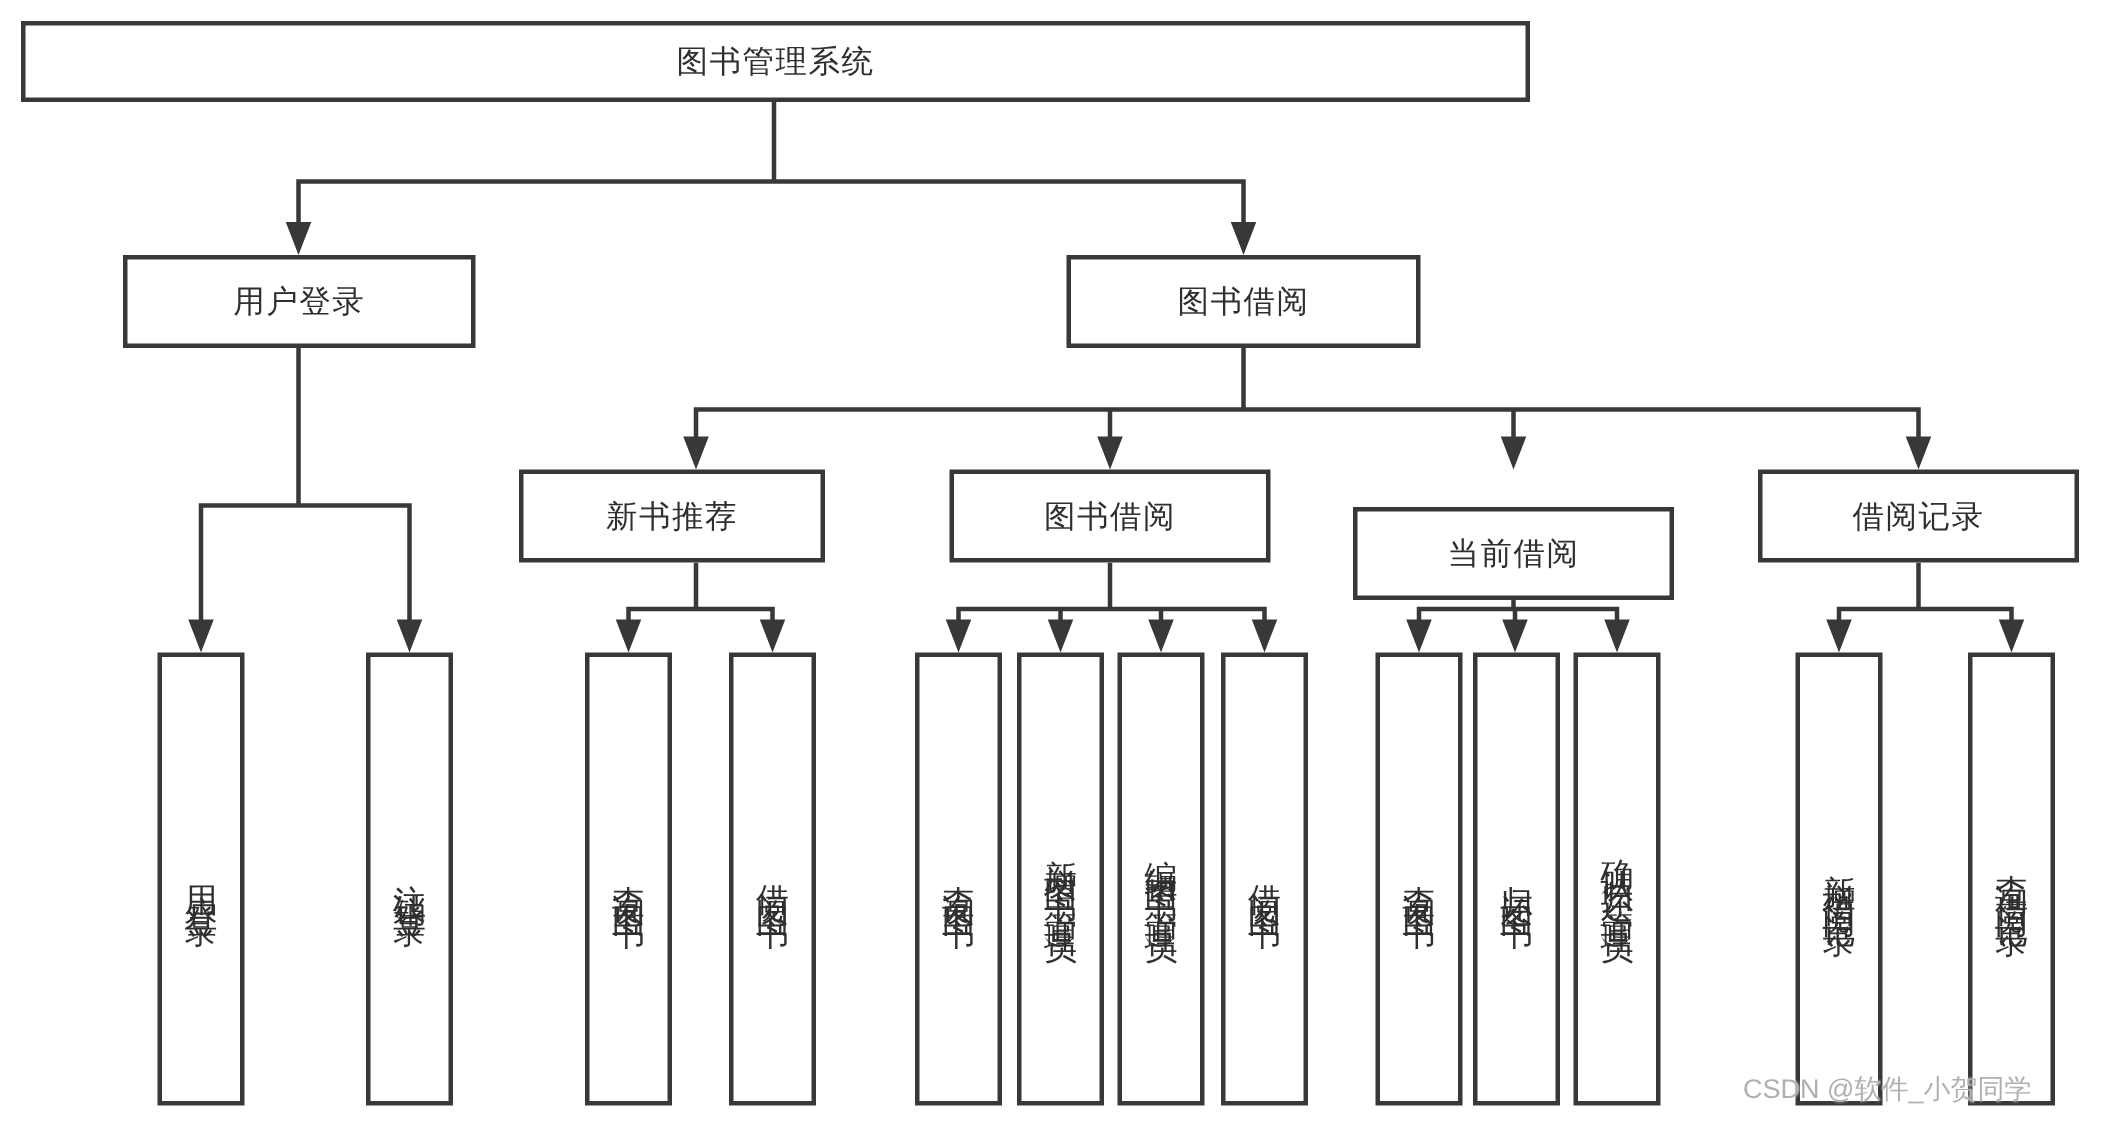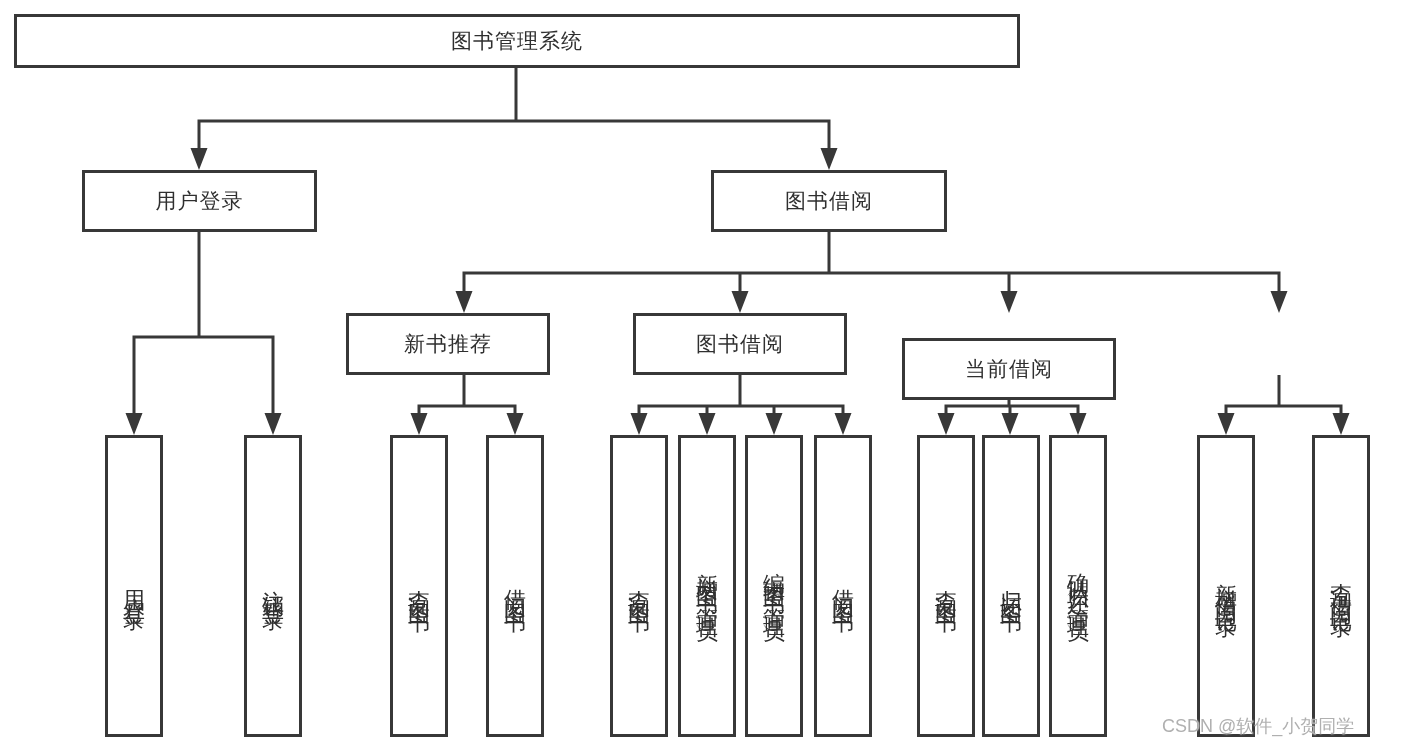--- a/index.html
+++ b/index.html
@@ -137,20 +137,23 @@
 
   <div class="node hnode" style="left:346px; top:313px; width:204px; height:62px;">
     <span>新书推荐</span>
   </div>
   <div class="node hnode" style="left:633px; top:313px; width:214px; height:62px;">
     <span>图书借阅</span>
   </div>
   <div class="node hnode" style="left:902px; top:313px; width:214px; height:62px;margin-top:25px;">
     <span>当前借阅</span>
   </div>
+  <div class="node hnode" style="left:1172px; top:313px; width:214px; height:62px;">
+    <span>借阅记录</span>
+  </div>
 
   <div class="node leaf" style="left:105px;">
     <span class="vtext">用户登录</span>
   </div>
   <div class="node leaf" style="left:244px;">
     <span class="vtext">注销登录</span>
   </div>
   <div class="node leaf" style="left:390px;">
     <span class="vtext">查询图书</span>
   </div>

